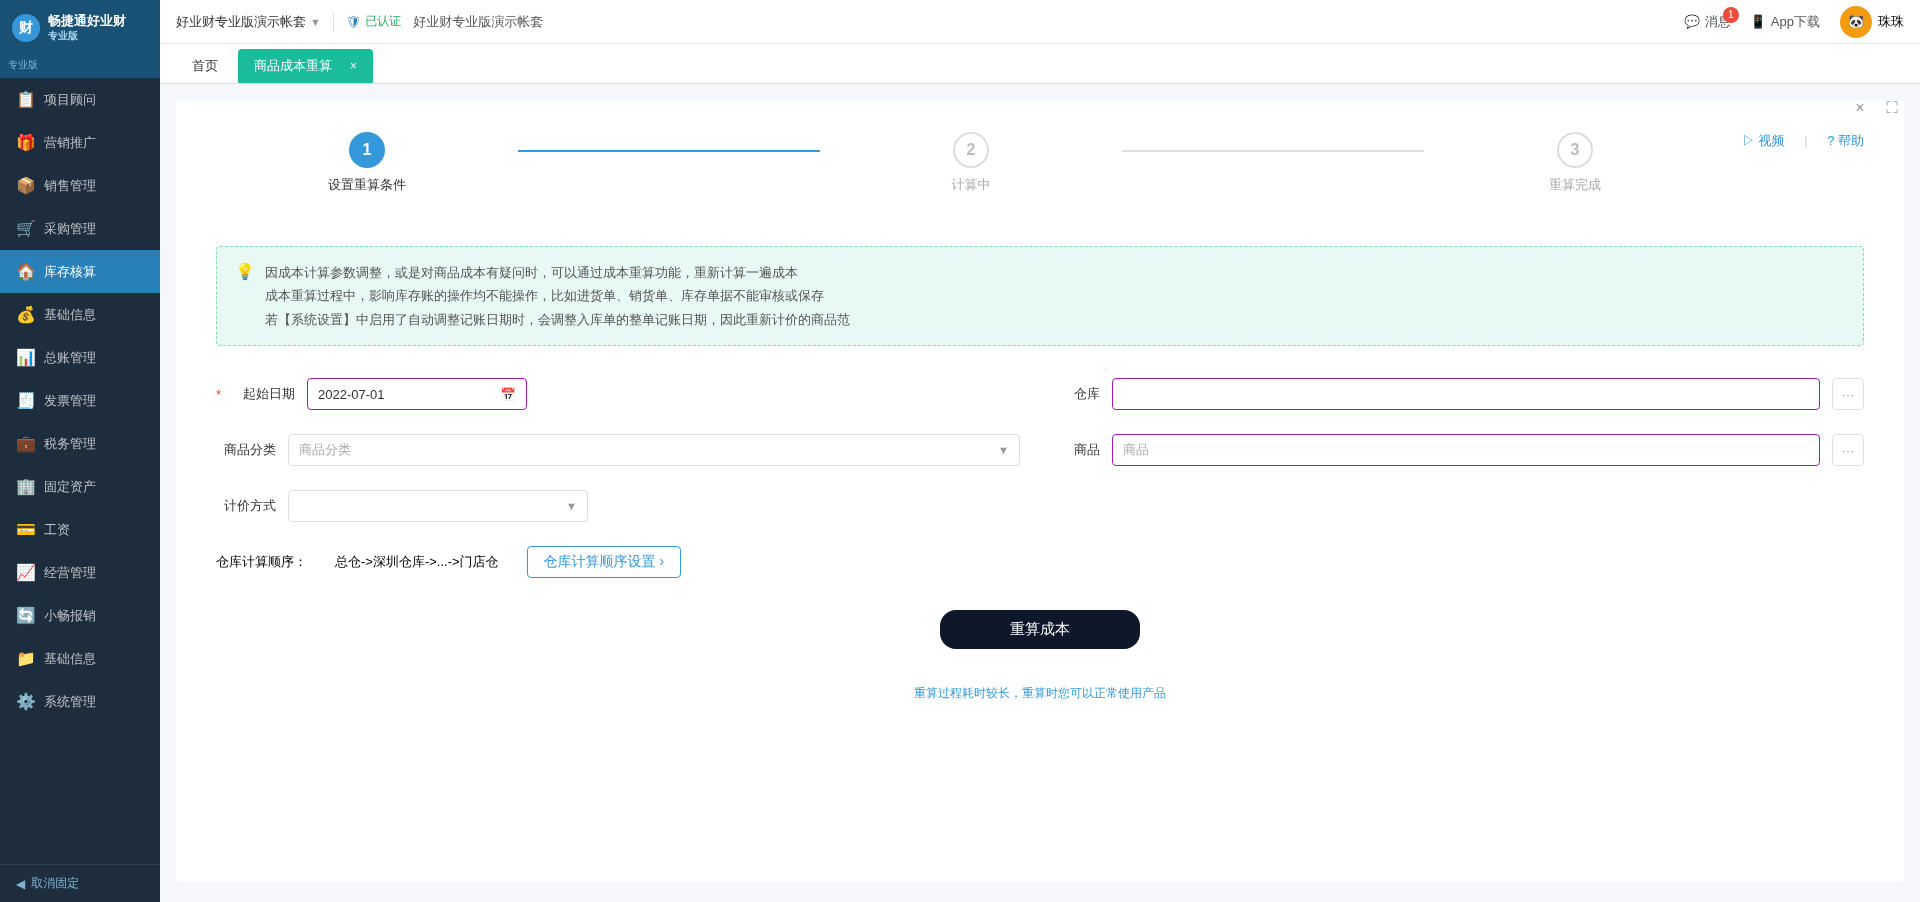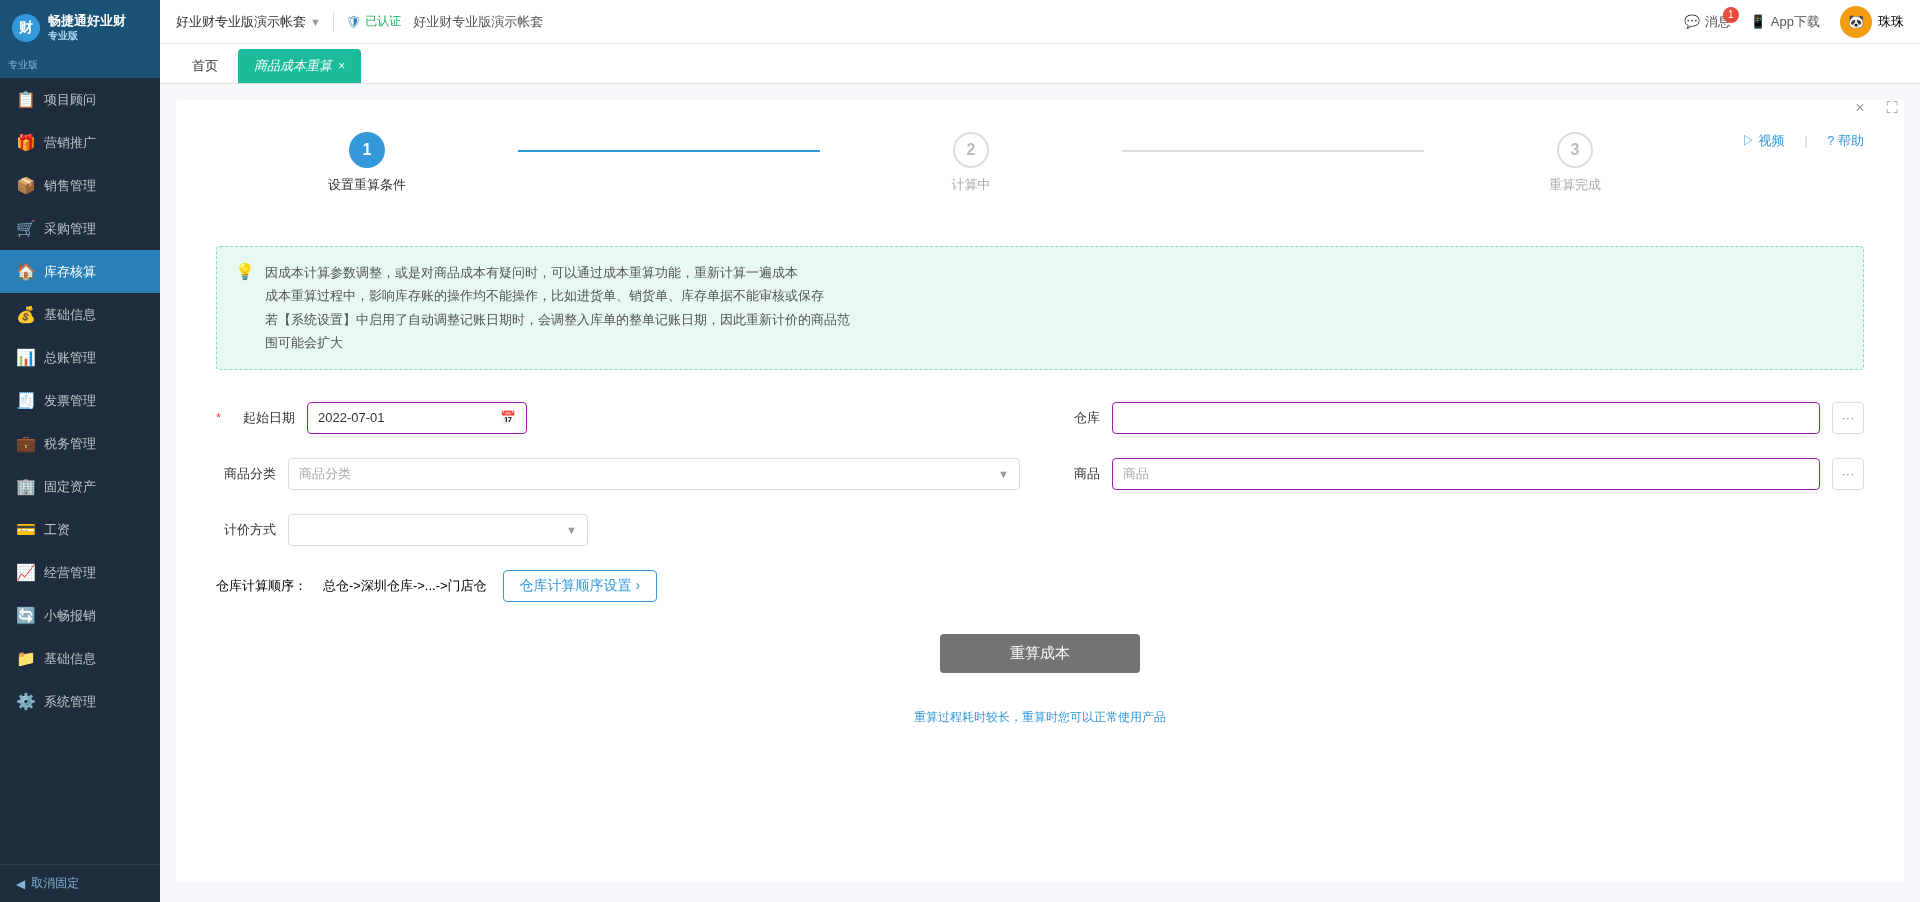--- a/index.html
+++ b/index.html
@@ -134,21 +134,21 @@
     .tab {
       padding: 8px 16px;
       font-size: 13px;
       cursor: pointer;
       border-radius: 4px 4px 0 0;
       color: #555;
     }
     .tab.active {
       background: #1abc9c;
       color: white;
-      display: flex; align-items: center; gap: 6px; font-style: italic;
+      display: flex; align-items: center; gap: 18px;
     }
     .tab-close { font-size: 12px; cursor: pointer; }
     .tab.home { color: #333; }
 
     
     .page-area {
       flex: 1;
       background: #f5f7fa;
       overflow-y: auto;
       padding: 0;
@@ -296,21 +296,21 @@
       width: 32px; height: 32px;
       border: 1px solid #ddd;
       border-radius: 4px;
       display: flex; align-items: center; justify-content: center;
       cursor: pointer; color: #999;
       background: white;
     }
 
     
     .warehouse-row {
-      display: flex; align-items: center; gap: 16px;
+      display: flex; align-items: center; gap: 28px;
       margin-bottom: 32px;
     }
     .warehouse-btn {
       background: white;
       border: 1px solid #3498db;
       color: #3498db;
       border-radius: 4px;
       padding: 6px 16px;
       font-size: 14px;
       cursor: pointer;
@@ -319,24 +319,24 @@
 
     
     .submit-area {
       display: flex;
       flex-direction: column;
       align-items: center;
       gap: 12px;
       margin-top: 16px;
     }
     .submit-btn {
-      background: #737373;
+      background: #0f172a;
       color: white;
       border: none;
-      border-radius: 4px;
+      border-radius: 16px;
       padding: 10px 60px;
       font-size: 15px;
       cursor: pointer;
       min-width: 200px;
     }
     .submit-hint {
       font-size: 12px;
       color: #3498db;
       margin-top: 24px;
     }
@@ -493,21 +493,20 @@
           <span>? 帮助</span>
         </div>
       </div>
 
       <div class="info-box">
         <div class="info-icon">💡</div>
         <div class="info-text">
           <div>因成本计算参数调整，或是对商品成本有疑问时，可以通过成本重算功能，重新计算一遍成本</div>
           <div>成本重算过程中，影响库存账的操作均不能操作，比如进货单、销货单、库存单据不能审核或保存</div>
           <div>若【系统设置】中启用了自动调整记账日期时，会调整入库单的整单记账日期，因此重新计价的商品范</div>
-          <div>围可能会扩大</div>
         </div>
       </div>
 
       <div class="form-row">
         <div class="form-field">
           <span class="required">*</span>
           <span class="field-label">起始日期</span>
           <div class="field-input with-icon" style="min-width:220px;">
             <span>2022-07-01</span>
             <span class="cal-icon">📅</span>

